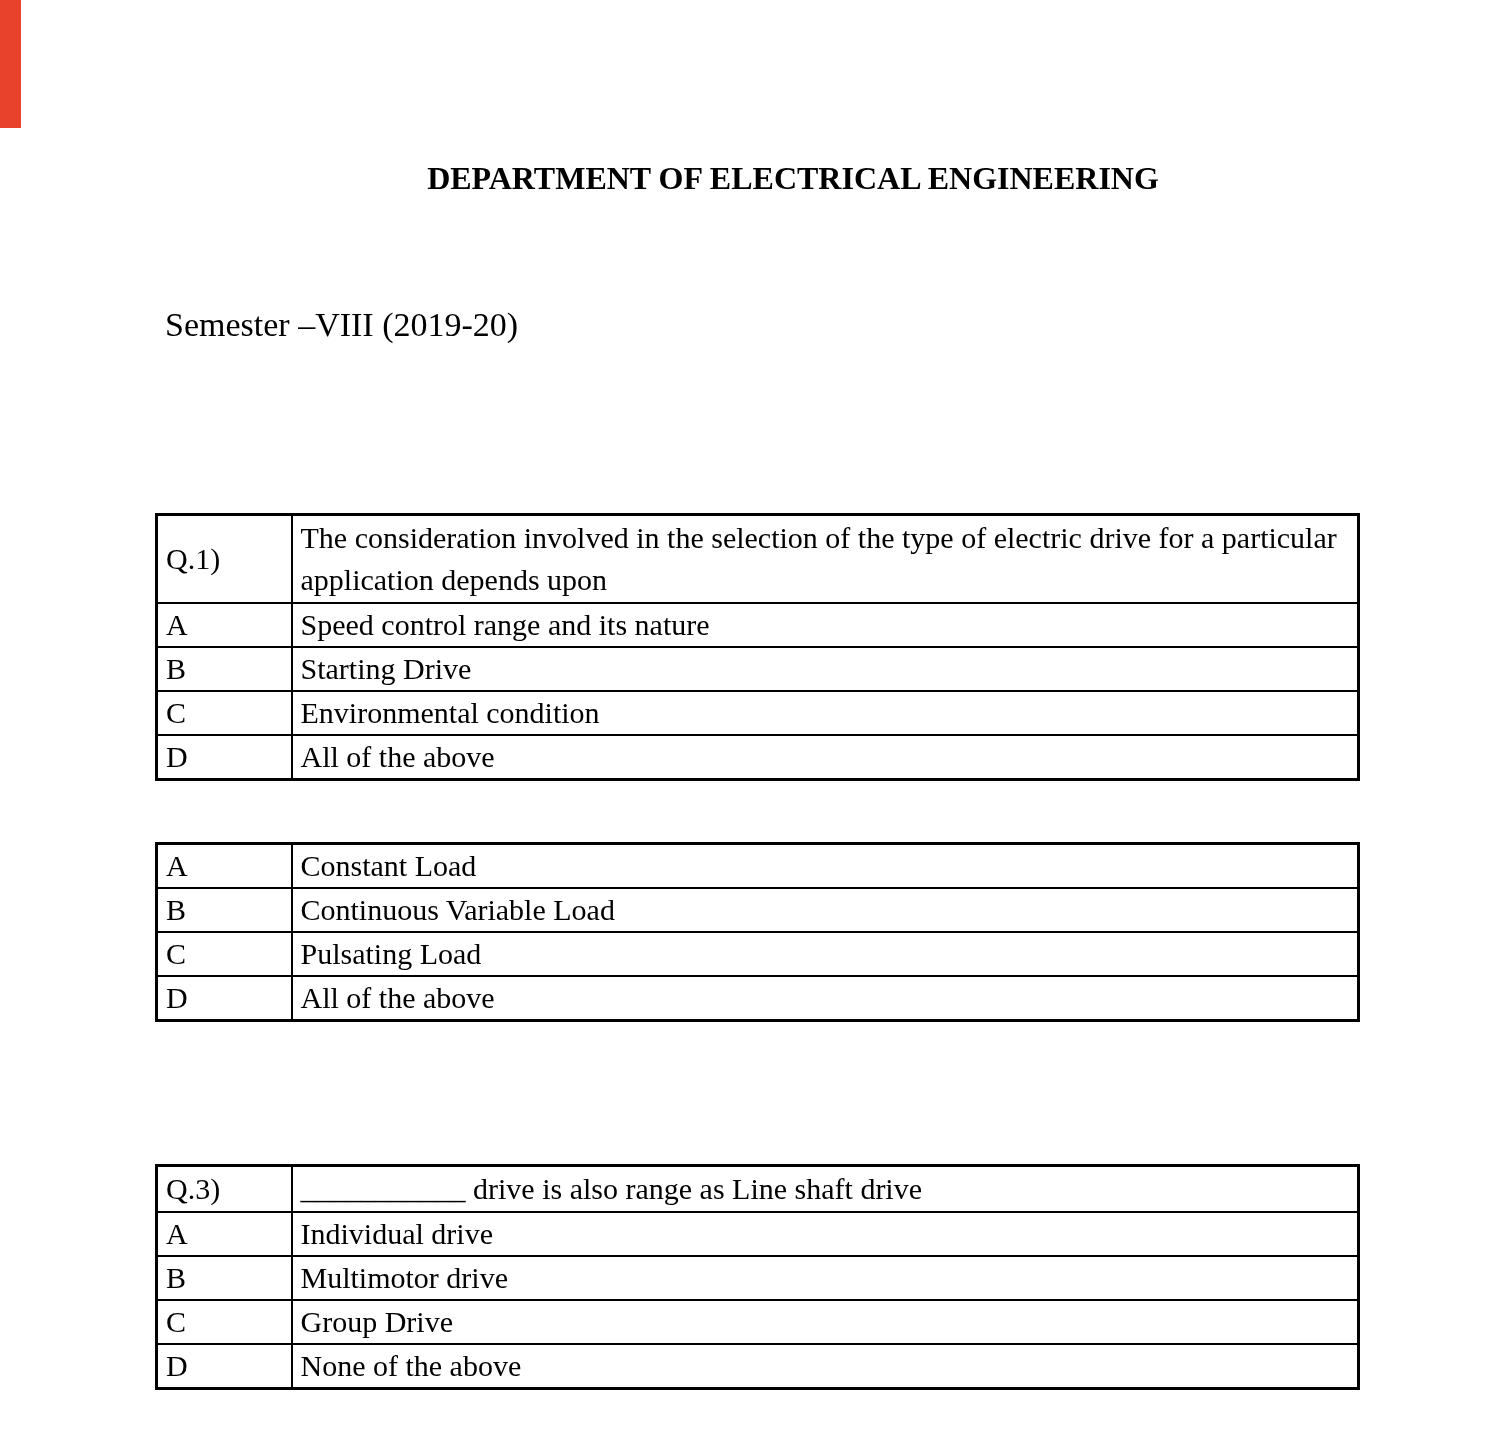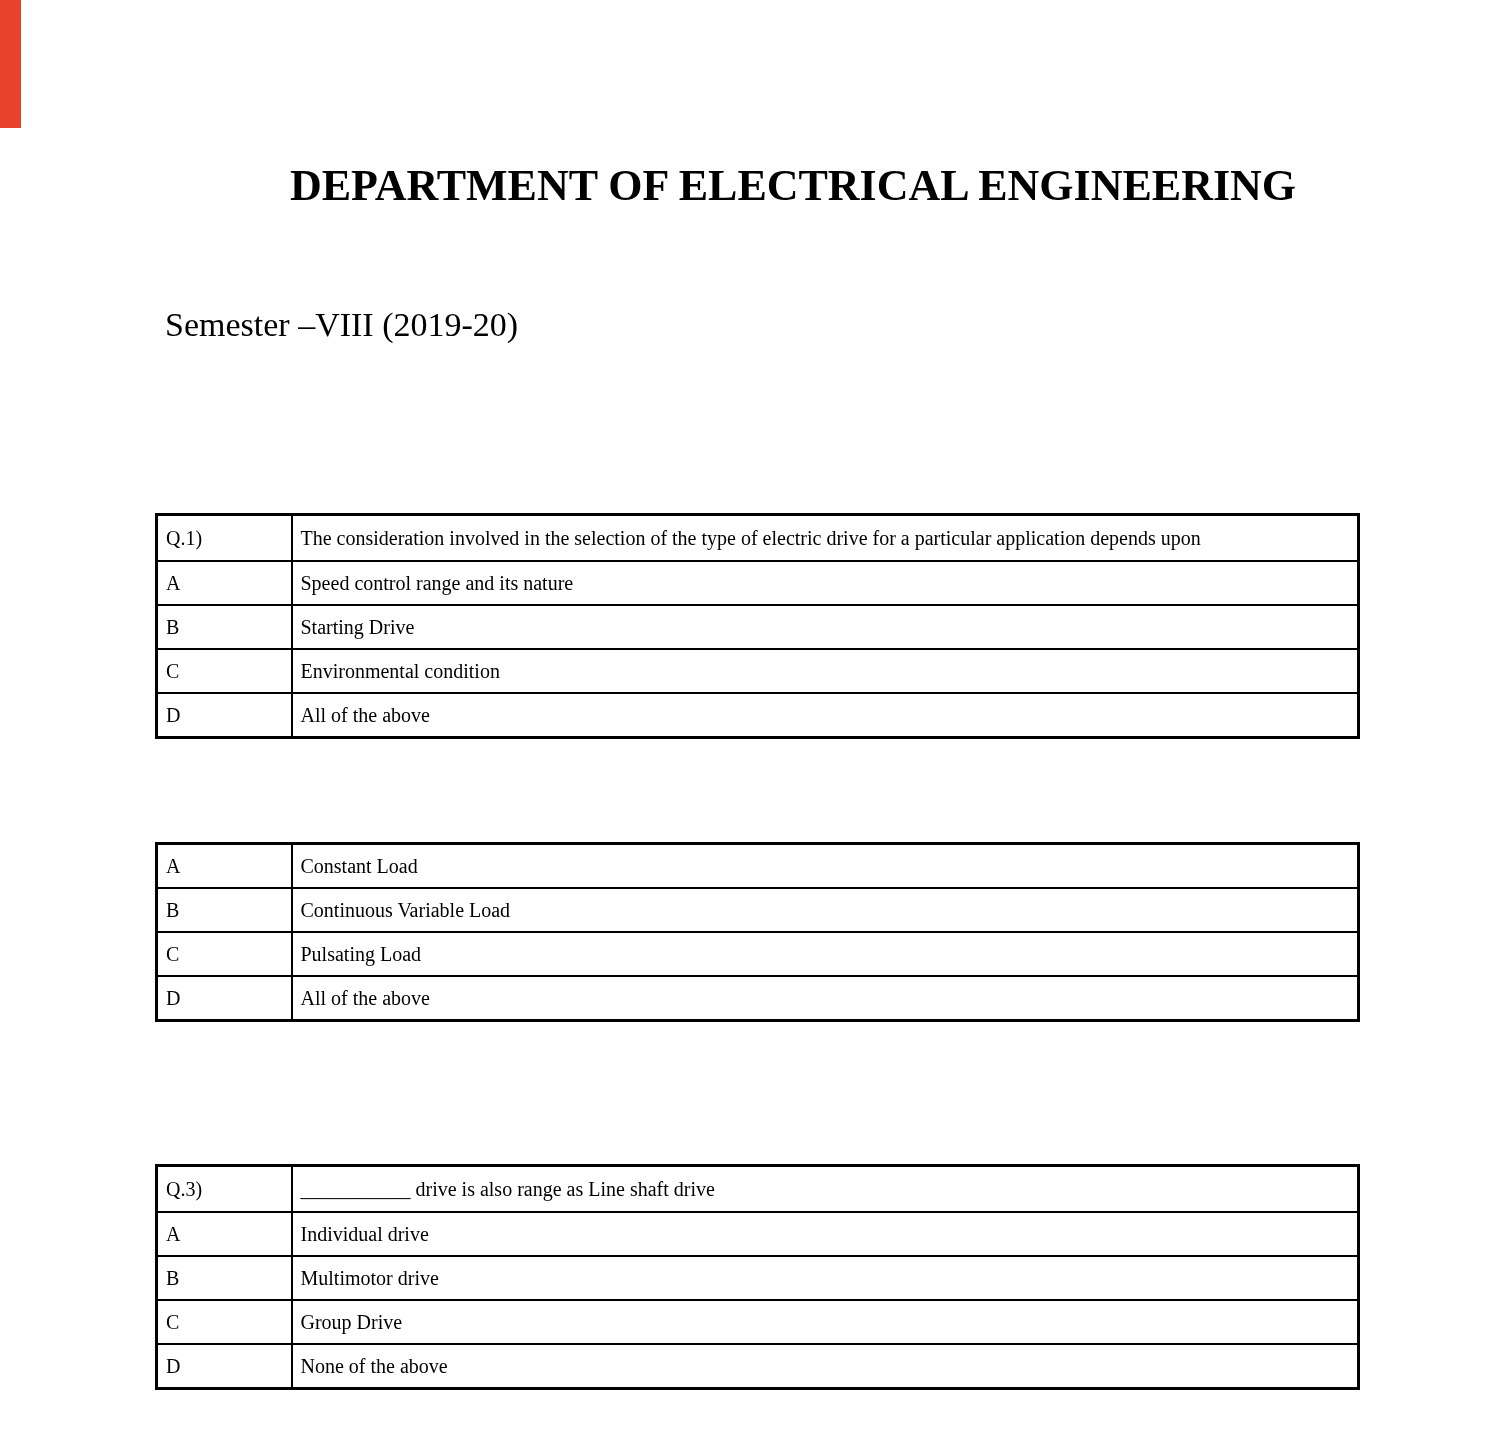--- a/index.html
+++ b/index.html
@@ -16,21 +16,21 @@
     position:absolute;
     left:0; top:0;
     width:21px; height:128px;
   }
   .doc-title{
     position:absolute;
     left:155px; top:160px;
     width:1276px;
     text-align:center;
     font-weight:bold;
-    font-size:44px;
+    font-size:32px;
     white-space:nowrap;
   }
   .subject-row{
     position:absolute;
     left:165px; top:306px;
     width:1245px;
     display:flex;
     justify-content:space-between;
     font-size:34px;
     white-space:nowrap;
@@ -43,21 +43,21 @@
     font-weight:bold;
     font-size:36px;
     white-space:nowrap;
   }
   table.qtable{
     position:absolute;
     left:155px;
     width:1205px;
     border-collapse:collapse;
     table-layout:fixed;
-    font-size:20px;
+    font-size:30px;
     color:#000;
   }
   table.qtable td{
     border:2px solid #000;
     padding:0 8px;
     line-height:42px;
     overflow:hidden;
   }
   table.qtable{border:3px solid #000;}
   td.lbl{

